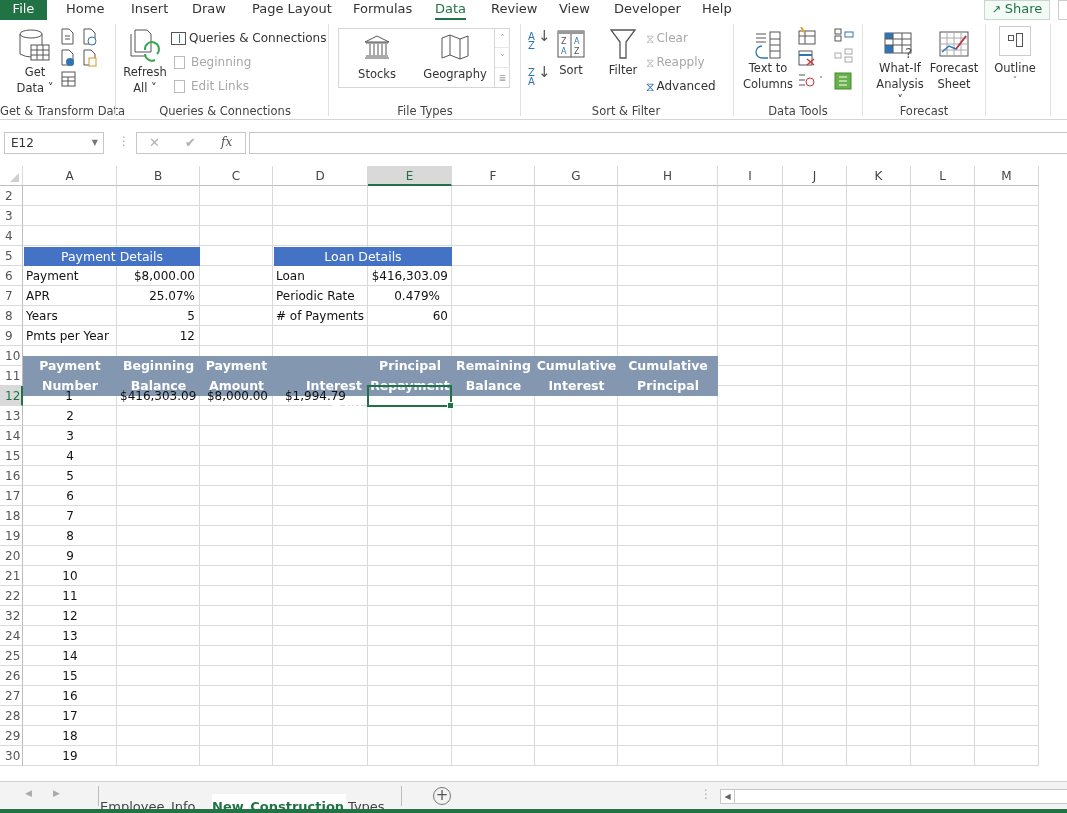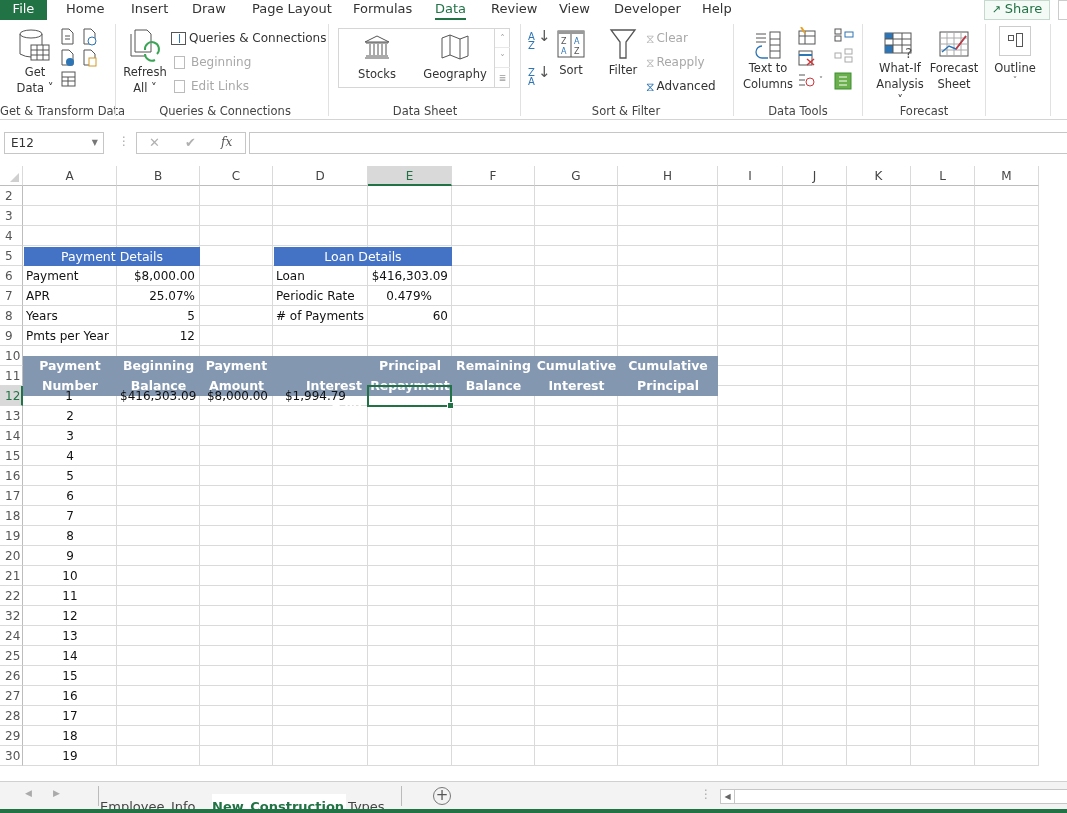--- a/index.html
+++ b/index.html
@@ -154,21 +154,21 @@
         <path d="M2 4 L10 1 L20 5 L28 2 V22 L20 25 L10 21 L2 24 Z" fill="none" stroke="#555"></path>
         <path d="M10 1 V21 M20 5 V25" stroke="#555"></path>
       </svg>
       <div style="margin-top:6px">Geography</div>
     </div>
     <div class="dt-scroll" style="left:164px">
       <div>˄</div>
       <div>˅</div>
       <div style="border-bottom:none">≣</div>
     </div>
-    <div class="grp-label">Data Sheet</div>
+    <div class="grp-label">File Types</div>
   </div>
   <div class="sep" style="left:520px"></div>
 
   <div class="grp" style="left:522px;width:208px">
     <div style="position:absolute;left:6px;top:12px;width:22px;height:22px;font-size:10px;line-height:9px;color:#2e75b6"><span>A<br>Z</span><span style="position:absolute;left:10px;top:0;color:#555;font-size:15px">↓</span></div>
     <div style="position:absolute;left:6px;top:48px;width:22px;height:22px;font-size:10px;line-height:9px;color:#2e75b6"><span>Z<br>A</span><span style="position:absolute;left:10px;top:0;color:#555;font-size:15px">↓</span></div>
     <div class="rbtn" style="left:32px;top:10px;width:34px">
       <svg class="ico" width="28" height="28" viewBox="0 0 28 28">
         <rect x="1" y="1" width="26" height="26" fill="#fff" stroke="#555"></rect>
         <rect x="1" y="1" width="26" height="3" fill="#999"></rect>
@@ -704,21 +704,21 @@
     <div class="cell" style="left:23px;top:120px;width:94px;height:20px;line-height:20px;border:none;">APR</div>
     <div class="cell r" style="left:117px;top:120px;width:83px;height:20px;line-height:20px;border:none;padding-right:5px;">25.07%</div>
     <div class="cell" style="left:23px;top:140px;width:94px;height:20px;line-height:20px;border:none;">Years</div>
     <div class="cell r" style="left:117px;top:140px;width:83px;height:20px;line-height:20px;border:none;padding-right:5px;">5</div>
     <div class="cell" style="left:23px;top:160px;width:94px;height:20px;line-height:20px;border:none;">Pmts per Year</div>
     <div class="cell r" style="left:117px;top:160px;width:83px;height:20px;line-height:20px;border:none;padding-right:5px;">12</div>
     <div class="sec-band" style="left:274px;top:81px;width:178px;height:19px;line-height:19px;">Loan Details</div>
     <div class="cell" style="left:273px;top:100px;width:95px;height:20px;line-height:20px;border:none;">Loan</div>
     <div class="cell r" style="left:368px;top:100px;width:84px;height:20px;line-height:20px;border:none;padding-right:4px;">$416,303.09</div>
     <div class="cell" style="left:273px;top:120px;width:95px;height:20px;line-height:20px;border:none;">Periodic Rate</div>
-    <div class="cell r" style="left:368px;top:120px;width:84px;height:20px;line-height:20px;border:none;padding-right:20px;">0.479%</div>
+    <div class="cell r" style="left:376px;top:120px;width:84px;height:20px;line-height:20px;border:none;padding-right:20px;">0.479%</div>
     <div class="cell" style="left:273px;top:140px;width:95px;height:20px;line-height:20px;border:none;"># of Payments</div>
     <div class="cell r" style="left:368px;top:140px;width:84px;height:20px;line-height:20px;border:none;padding-right:4px;">60</div>
     <div class="hdr-cell" style="left:23px;top:190px;width:94px;height:40px;padding-top:0;">
       <div style="height: 20px;">Payment</div>
       <div>Number</div>
     </div>
     <div class="hdr-cell" style="left:117px;top:190px;width:83px;height:40px;padding-top:0;">
       <div style="height: 20px;">Beginning</div>
       <div>Balance</div>
     </div>

